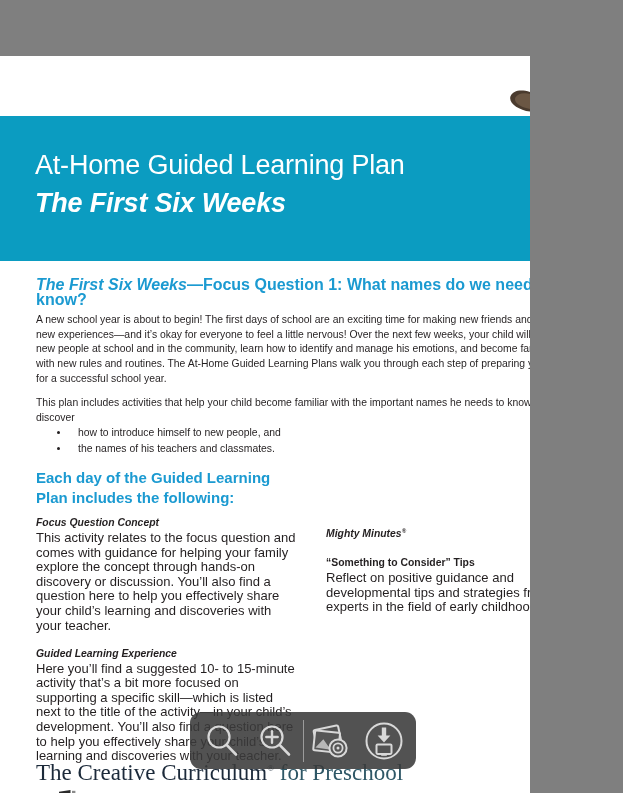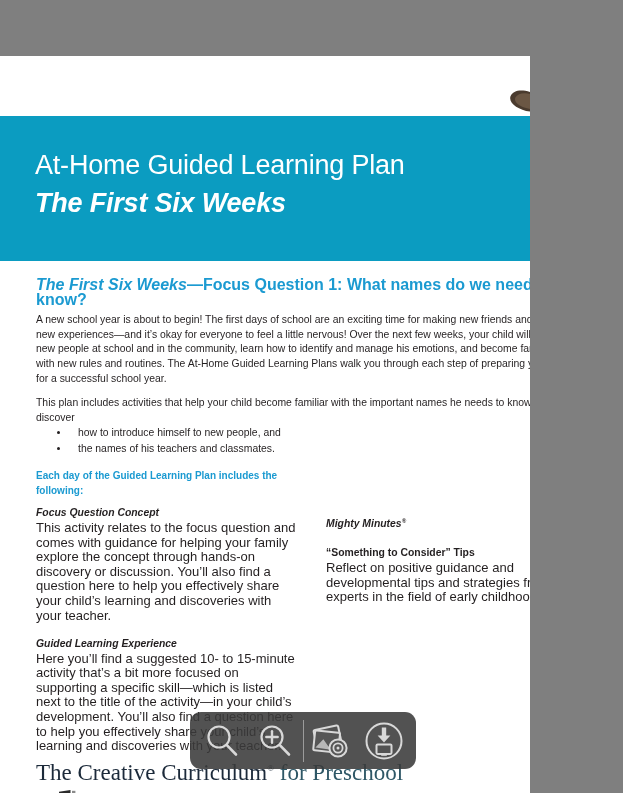--- a/index.html
+++ b/index.html
@@ -104,22 +104,22 @@
   }
   ul.bullets li {
     margin: 0;
     padding-left: 8px;
     line-height: 15.5px;
   }
 
   .section-head {
     color: #1b9ad1;
     font-weight: 700;
-    font-size: 10px;
-    line-height: 15px;
+    font-size: 15px;
+    line-height: 20px;
     margin: 8px 0 8px 0;
     width: 260px;
   }
 
   
   .cols {
     position: relative;
     width: 538px;
   }
   .col-left {

